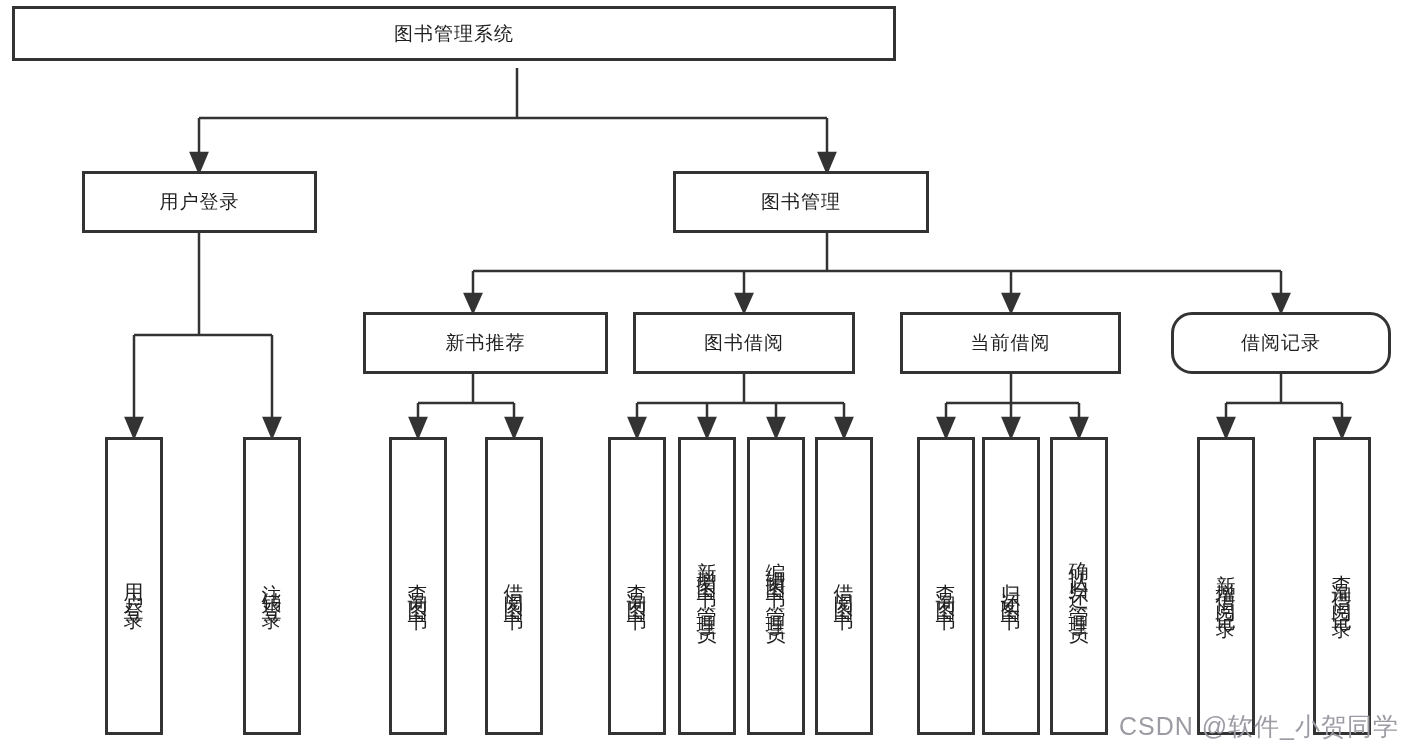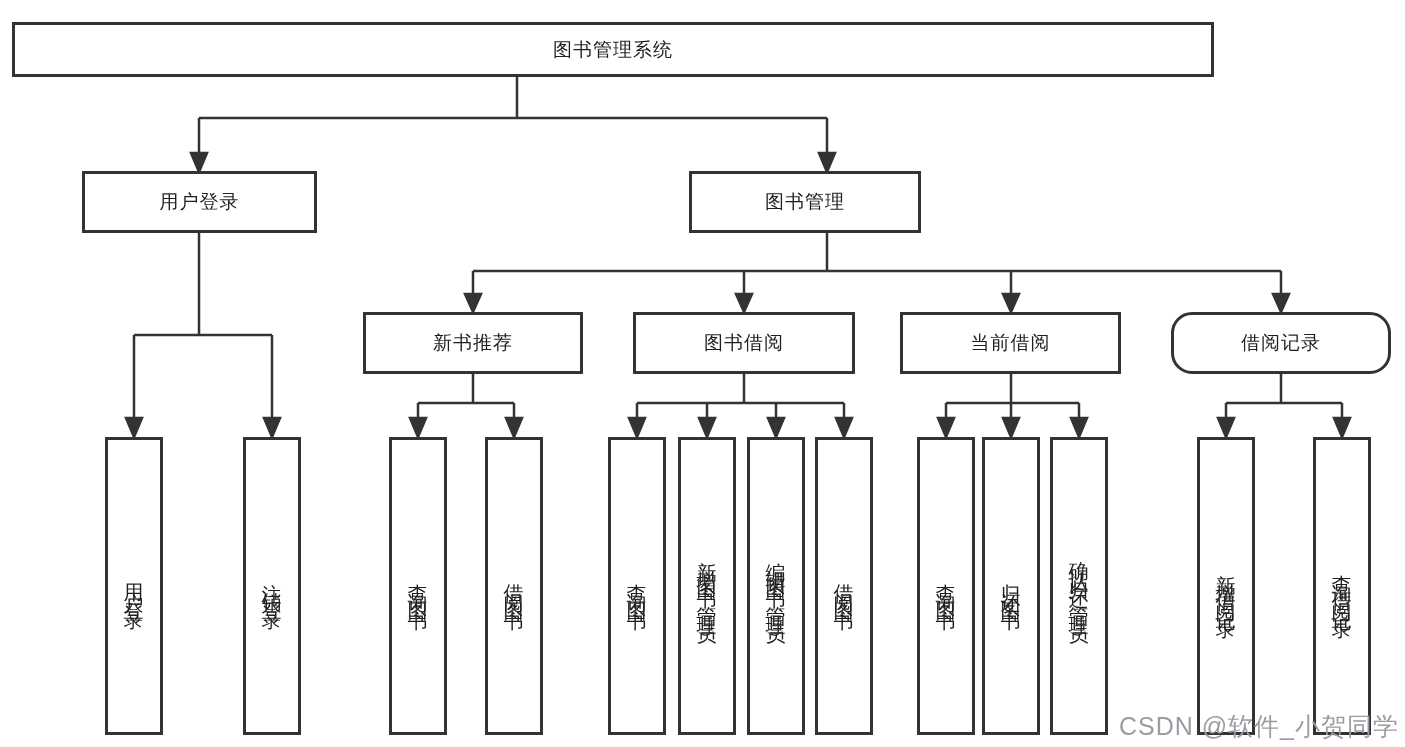--- a/index.html
+++ b/index.html
@@ -26,21 +26,21 @@
     border:3px solid var(--line);
     background:#ffffff;
     display:flex;align-items:center;justify-content:center;
     color:var(--text);
     z-index:2;
   }
   .node.h{
     font-size:19px;
     letter-spacing:1px;
   }
-  .node.root{left:12px;top:22px;width:1202px;height:55px;}
+  .node.root{left:12px;top:6px;width:884px;height:55px;}
   .node.lvl2{top:171px;height:62px;}
   .node.lvl3{top:312px;height:62px;}
   .node.leaf{top:437px;height:298px;width:58px;}
   .vtext{
     writing-mode:vertical-rl;
     font-size:20px;
     letter-spacing:9px;
     color:var(--text);
     line-height:1;
   }
@@ -120,25 +120,25 @@
     <polygon points="1334,418 1350,418 1342,437"></polygon>
   </svg>
 
   <div class="node h root">
     <span>图书管理系统</span>
   </div>
 
   <div class="node h lvl2" style="left:82px;width:235px;">
     <span>用户登录</span>
   </div>
-  <div class="node h lvl2" style="left:689px;width:232px;">
+  <div class="node h lvl2" style="left:673px;width:256px;">
     <span>图书管理</span>
   </div>
 
-  <div class="node h lvl3" style="left:363px;width:220px;">
+  <div class="node h lvl3" style="left:363px;width:245px;">
     <span>新书推荐</span>
   </div>
   <div class="node h lvl3" style="left:633px;width:222px;">
     <span>图书借阅</span>
   </div>
   <div class="node h lvl3" style="left:900px;width:221px;">
     <span>当前借阅</span>
   </div>
   <div class="node h lvl3" style="left:1171px;width:220px;border-radius:21px;">
     <span>借阅记录</span>

